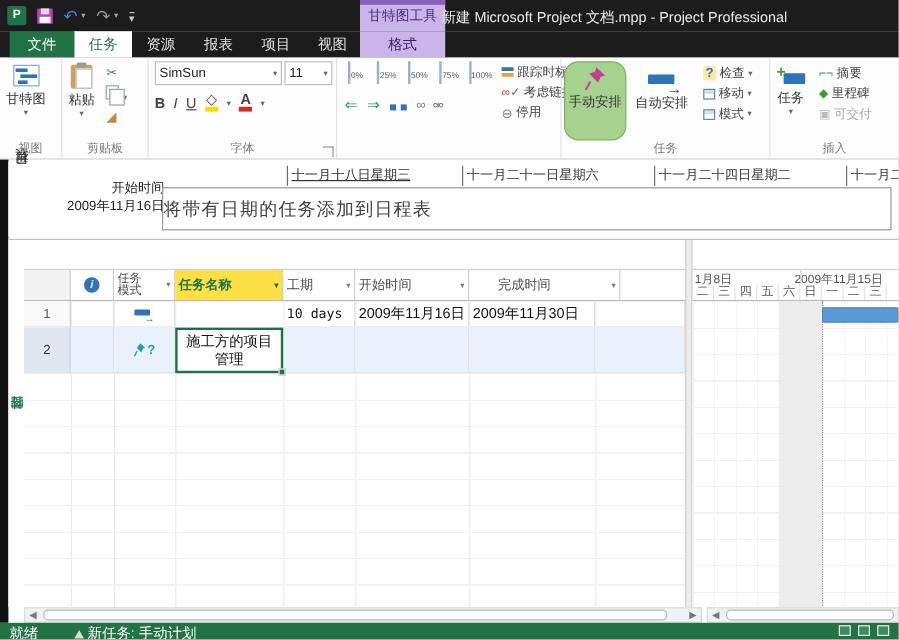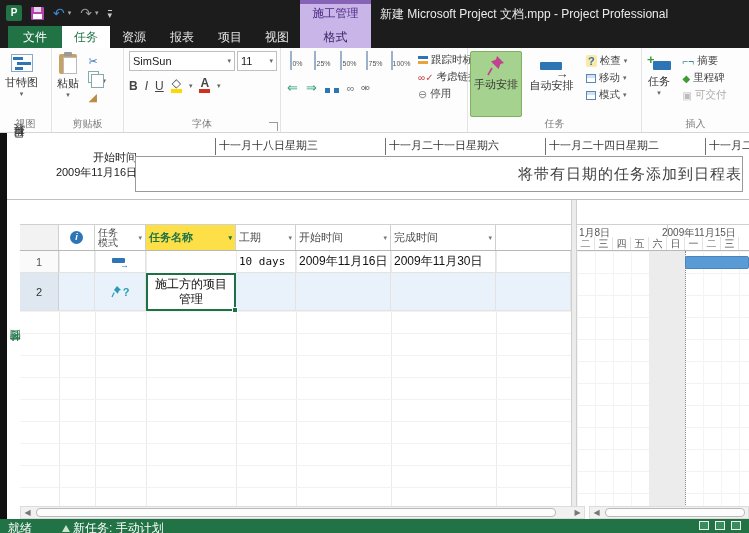--- a/index.html
+++ b/index.html
@@ -16,21 +16,21 @@
   .save-ico { width:13px; height:13px; background:#b643b0; border-radius:1px; position:relative; }
   .save-ico:before { content:""; position:absolute; left:3px; top:0; width:7px; height:5px; background:#e8d5e8; }
   .save-ico:after { content:""; position:absolute; left:2px; bottom:1px; width:9px; height:5px; background:#fff; }
   .undo-ico { color:#3b8ad8; font-size:14px; line-height:14px; }
   .redo-ico { color:#9b9b9b; font-size:14px; line-height:14px; }
   .mini-drop { color:#a8a8a8; font-size:7px; margin-left:-6px; }
   .qat-custom { color:#c9c9c9; font-size:9px; border-top:1px solid #c9c9c9; line-height:8px; margin-top:3px; }
   .context-block { position:absolute; left:300px; top:0; width:71px; height:26px; background:#c9b5e8; }
   .context-block:before { content:""; position:absolute; left:0; top:0; width:100%; height:4px; background:#8763b8; }
   .context-label { position:absolute; left:0; top:6px; width:100%; text-align:center; font-size:11.5px; color:#4b2582; }
-  .win-title { position:absolute; left:380px; top:0; height:26px; line-height:28px; color:#ebebeb; font-size:12px; white-space:nowrap; }
+  .win-title { position:absolute; left:368px; top:0; height:26px; line-height:28px; color:#ebebeb; font-size:12px; white-space:nowrap; }
 
   
   .tabbar { position:absolute; left:0; top:26px; width:749px; height:22px; background:#1c1c1c; }
   .tab { position:absolute; top:0; height:22px; text-align:center; font-size:12px; line-height:22px; color:#e3e3e3; cursor:default; }
   .tab-file { left:8px; width:54px; background:#217346; color:#fff; }
   .tab-active { background:#fff; color:#217346; }
   .tab-format { left:300px; width:71px; background:#c9b5e8; color:#3d2064; }
 
   
   .ribbon { position:absolute; left:0; top:48px; width:749px; height:85px; background:#fdfdfd; border-bottom:1px solid #d5d5d5; display:flex; }
@@ -68,21 +68,21 @@
   .arrow-g { color:#2f9e7e; font-size:13px; line-height:12px; }
   .split-ico i { display:inline-block; width:5px; height:5px; background:#2e75b6; }
   .split-ico em { display:inline-block; width:4px; }
   .link-ico { color:#7a7a7a; font-size:11px; letter-spacing:-2px; }
   .sch-right { display:inline-flex; flex-direction:column; gap:3px; padding:2px 0 0 4px; vertical-align:top; }
   .sch-item { font-size:10.5px; color:#444; white-space:nowrap; display:flex; align-items:center; gap:3px; }
   .trk-ico { display:inline-block; width:10px; height:8px; background:linear-gradient(#2e75b6 3px, #fff 3px 5px, #e8a33d 5px); }
   .rsl-ico { color:#c44; font-size:10px; }
   .inact-ico { color:#888; font-size:11px; }
   
-  .manual-btn { background:#a6d28f; border:1px solid #7fb05f; border-radius:2px;align-items:center; }
+  .manual-btn { background:#a6d28f; border:1px solid #7fb05f; border-radius:12px;align-items:center; }
   .auto-bar { width:22px; height:8px; background:#2e75b6; border-radius:1px; margin:8px 0 2px; position:relative; }
   .auto-bar:after { content:"→"; position:absolute; right:-6px; top:4px; font-size:13px; color:#444; }
   .task-stack { display:inline-flex; flex-direction:column; gap:3px; padding:3px 0 0 5px; vertical-align:top; }
   .ts-item { font-size:10.5px; color:#444; display:flex; align-items:center; gap:3px; white-space:nowrap; }
   .inspect-ico { color:#2e75b6; font-weight:bold; font-size:11px; background:#fce9a8; border-radius:2px; padding:0 2px; }
   .grid-ico { display:inline-block; width:10px; height:9px; border:1px solid #5a87b5; background:linear-gradient(#cfe0f0 3px, #fff 3px); }
   
   .ins-task-ico { position:relative; width:24px; height:18px; margin-bottom:2px; }
   .ins-task-ico .bar { position:absolute; right:0; bottom:2px; width:18px; height:9px; background:#2e75b6; border-radius:1px; }
   .ins-task-ico .plus { position:absolute; left:0; top:0; color:#3f9c35; font-weight:bold; font-size:13px; line-height:12px; }
@@ -93,21 +93,21 @@
   .deliv-ico { color:#bbb; font-size:10px; }
 
   
   .left-strip { position:absolute; left:0; top:133px; width:7px; height:386px; background:#111; }
 
   
   .timeline { position:absolute; left:7px; top:135px; width:742px; height:62px; background:#fff; }
   .vlabel { writing-mode:vertical-rl; transform:rotate(180deg); font-size:11px; letter-spacing:1px; }
   .tl-pane-label { position:absolute; left:5px; top:8px; color:#333; }
   .tl-start { position:absolute; left:30px; top:15px; width:100px; text-align:right; font-size:11px; color:#222; line-height:15px; }
-  .tl-box { position:absolute; left:128px; top:21px; width:608px; height:36px; border:1px solid #9a9a9a; display:flex; align-items:center; justify-content:flex-end; }
+  .tl-box { position:absolute; left:128px; top:21px; width:608px; height:36px; border:1px solid #9a9a9a; display:flex; align-items:center; justify-content:flex-start; }
   .tl-msg { font-size:15px; color:#3f3f3f; letter-spacing:1px; }
   .tl-tick { position:absolute; top:3px; height:17px; border-left:1px solid #707070; padding-left:3px; font-size:11px; color:#333; white-space:nowrap; }
 
   
   .gantt { position:absolute; left:7px; top:199px; width:742px; height:307px; border-top:1px solid #c0c0c0; background:#fff; overflow:hidden; }
   .gv-pane-label { position:absolute; left:1px; top:148px; color:#217346; }
   .grid { position:absolute; left:13px; top:0; width:729px; height:307px; }
 
   .thead { position:absolute; left:0; top:24px; width:551px; height:27px; border-top:1px solid #d0d0d0; border-bottom:1px solid #b8b8b8; background:#fff; }
   .th { position:absolute; top:0; height:100%; border-right:1px solid #d0d0d0; font-size:11px; color:#4a4a4a; display:flex; align-items:center; padding:0 3px; }
@@ -173,21 +173,21 @@
     <div class="qat">
       <span class="pj-logo">P</span>
       <span class="save-ico"></span>
       <span class="undo-ico">↶</span>
         <span class="mini-drop">▾</span>
       <span class="redo-ico">↷</span>
         <span class="mini-drop">▾</span>
       <span class="qat-custom">▾</span>
     </div>
     <div class="context-block">
-      <div class="context-label">施工管理</div>
+      <div class="context-label">甘特图工具</div>
     </div>
     <div class="win-title">新建 Microsoft Project 文档.mpp - Project Professional</div>
   </div>
 
   <div class="tabbar">
     <div class="tab tab-file" style="left:8px;width:54px;">文件</div>
     <div class="tab tab-active" style="left:62px;width:48px;">任务</div>
     <div class="tab" style="left:110px;width:48px;">资源</div>
     <div class="tab" style="left:158px;width:48px;">报表</div>
     <div class="tab" style="left:206px;width:48px;">项目</div>
@@ -344,21 +344,21 @@
   </div>
 
   <div class="left-strip"></div>
 
   <div class="timeline">
     <div class="vlabel tl-pane-label">日程表</div>
     <div class="tl-start">
       <div>开始时间</div>
       <div>2009年11月16日</div>
     </div>
-    <div class="tl-tick" style="left:208px;">十一月十八日星期三</div>
+    <div class="tl-tick" style="left:232px;text-decoration:underline;">十一月十八日星期三</div>
     <div class="tl-tick" style="left:378px;">十一月二十一日星期六</div>
     <div class="tl-tick" style="left:538px;">十一月二十四日星期二</div>
     <div class="tl-tick" style="left:698px;">十一月二</div>
     <div class="tl-box">
       <span class="tl-msg">将带有日期的任务添加到日程表</span>
     </div>
   </div>
 
   <div class="gantt">
     <div class="vlabel gv-pane-label">甘特图</div>
@@ -379,21 +379,21 @@
             <span class="drop" style="color:#217346;">▾</span>
           </div>
         <div class="th" style="left:216px;width:60px;">
             <span>工期</span>
             <span class="drop">▾</span>
           </div>
         <div class="th" style="left:276px;width:95px;">
             <span>开始时间</span>
             <span class="drop">▾</span>
           </div>
-        <div class="th" style="left:371px;width:105px;gap:48px;">
+        <div class="th" style="left:392px;width:105px;gap:48px;">
             <span>完成时间</span>
             <span class="drop">▾</span>
           </div>
       </div>
 
       <div class="colline" style="left:39px;"></div>
       <div class="colline" style="left:75px;"></div>
       <div class="colline" style="left:126px;"></div>
       <div class="colline" style="left:216px;"></div>
       <div class="colline" style="left:276px;"></div>

